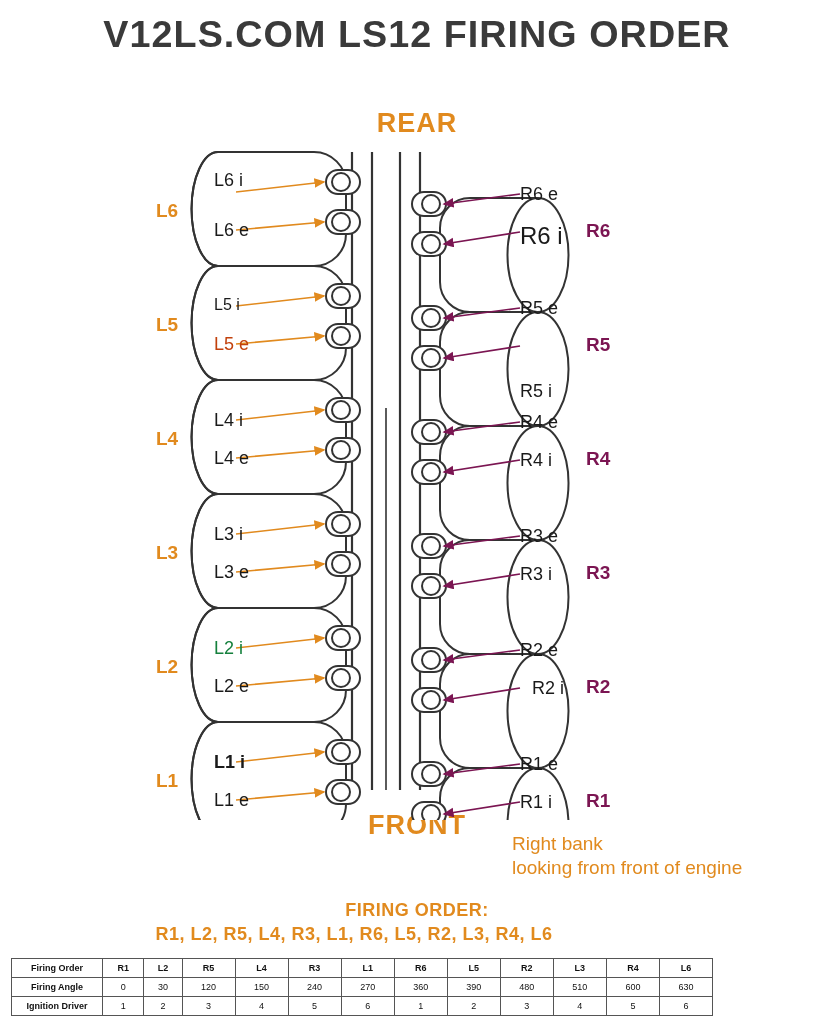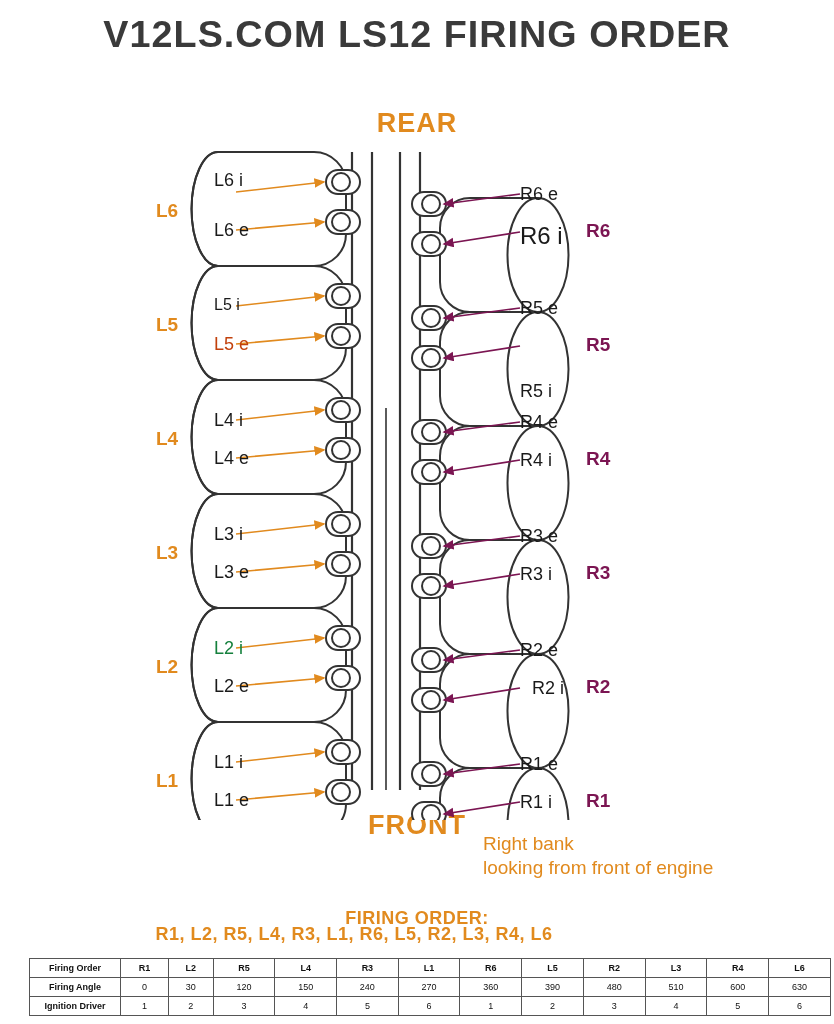--- a/index.html
+++ b/index.html
@@ -29,37 +29,37 @@
 
   
   .bank-label{
     position:absolute;font-size:19px;font-weight:bold;
   }
   .left-bank-label{color:#E18A1E;}
   .right-bank-label{color:#7B1552;}
 
   
   .note{
-    position:absolute;left:483px;top:832px;width:320px;
+    position:absolute;left:512px;top:832px;width:320px;
     font-size:19px;color:#E18A1E;line-height:1.25;
   }
 
   
   .fo-title{
     position:absolute;left:0;top:900px;width:834px;text-align:center;
-    font-size:18px;font-weight:bold;color:#E18A1E;letter-spacing:.5px;margin-top:8px;
+    font-size:18px;font-weight:bold;color:#E18A1E;letter-spacing:.5px;
   }
   .fo-value{
     position:absolute;left:0;top:924px;width:708px;text-align:center;
     font-size:18px;font-weight:bold;color:#E18A1E;letter-spacing:.5px;
   }
 
   
   table.fo-table{
-    position:absolute;left:29px;top:958px;width:802px;
+    position:absolute;left:11px;top:958px;width:702px;
     border-collapse:collapse;font-size:9px;color:#111;
   }
   table.fo-table td,table.fo-table th{
     border:1px solid #555;text-align:center;padding:2px 0;height:14px;
     font-family:"Liberation Sans",sans-serif;
   }
   table.fo-table td.rowhead{width:90px;font-weight:bold;font-size:9px;}
   table.fo-table td.hdr{font-weight:bold;}
   table.fo-table td.val{font-weight:normal;}
 </style>
@@ -247,21 +247,21 @@
 
   <div style="position:absolute;left:214px;top:320px;font-size:18px;color:#1a1a1a;text-align:center;">L4 i</div>
   <div style="position:absolute;left:214px;top:358px;font-size:18px;color:#1a1a1a;">L4 e</div>
 
   <div style="position:absolute;left:214px;top:434px;font-size:18px;color:#1a1a1a;">L3 i</div>
   <div style="position:absolute;left:214px;top:472px;font-size:18px;color:#1a1a1a;">L3 e</div>
 
   <div style="position:absolute;left:214px;top:548px;font-size:18px;color:#15803d;">L2 i</div>
   <div style="position:absolute;left:214px;top:586px;font-size:18px;color:#1a1a1a;">L2 e</div>
 
-  <div style="position:absolute;left:214px;top:662px;font-size:18px;color:#1a1a1a;">L1 i</div>
+  <div style="position:absolute;left:214px;top:662px;font-size:18px;color:#1a1a1a;font-weight:bold;">L1 i</div>
   <div style="position:absolute;left:214px;top:700px;font-size:18px;color:#1a1a1a;">L1 e</div>
 
   
   <div style="position:absolute;left:520px;top:94px;font-size:18px;color:#1a1a1a;">R6 e</div>
   <div style="position:absolute;left:520px;top:132px;font-size:24px;color:#1a1a1a;">R6 i</div>
 
   <div style="position:absolute;left:520px;top:208px;font-size:18px;color:#1a1a1a;">R5 e</div>
   <div style="position:absolute;left:520px;top:246px;font-size:18px;color:#1a1a1a;margin-top:45px;">R5 i</div>
 
   <div style="position:absolute;left:520px;top:322px;font-size:18px;color:#1a1a1a;">R4 e</div>

